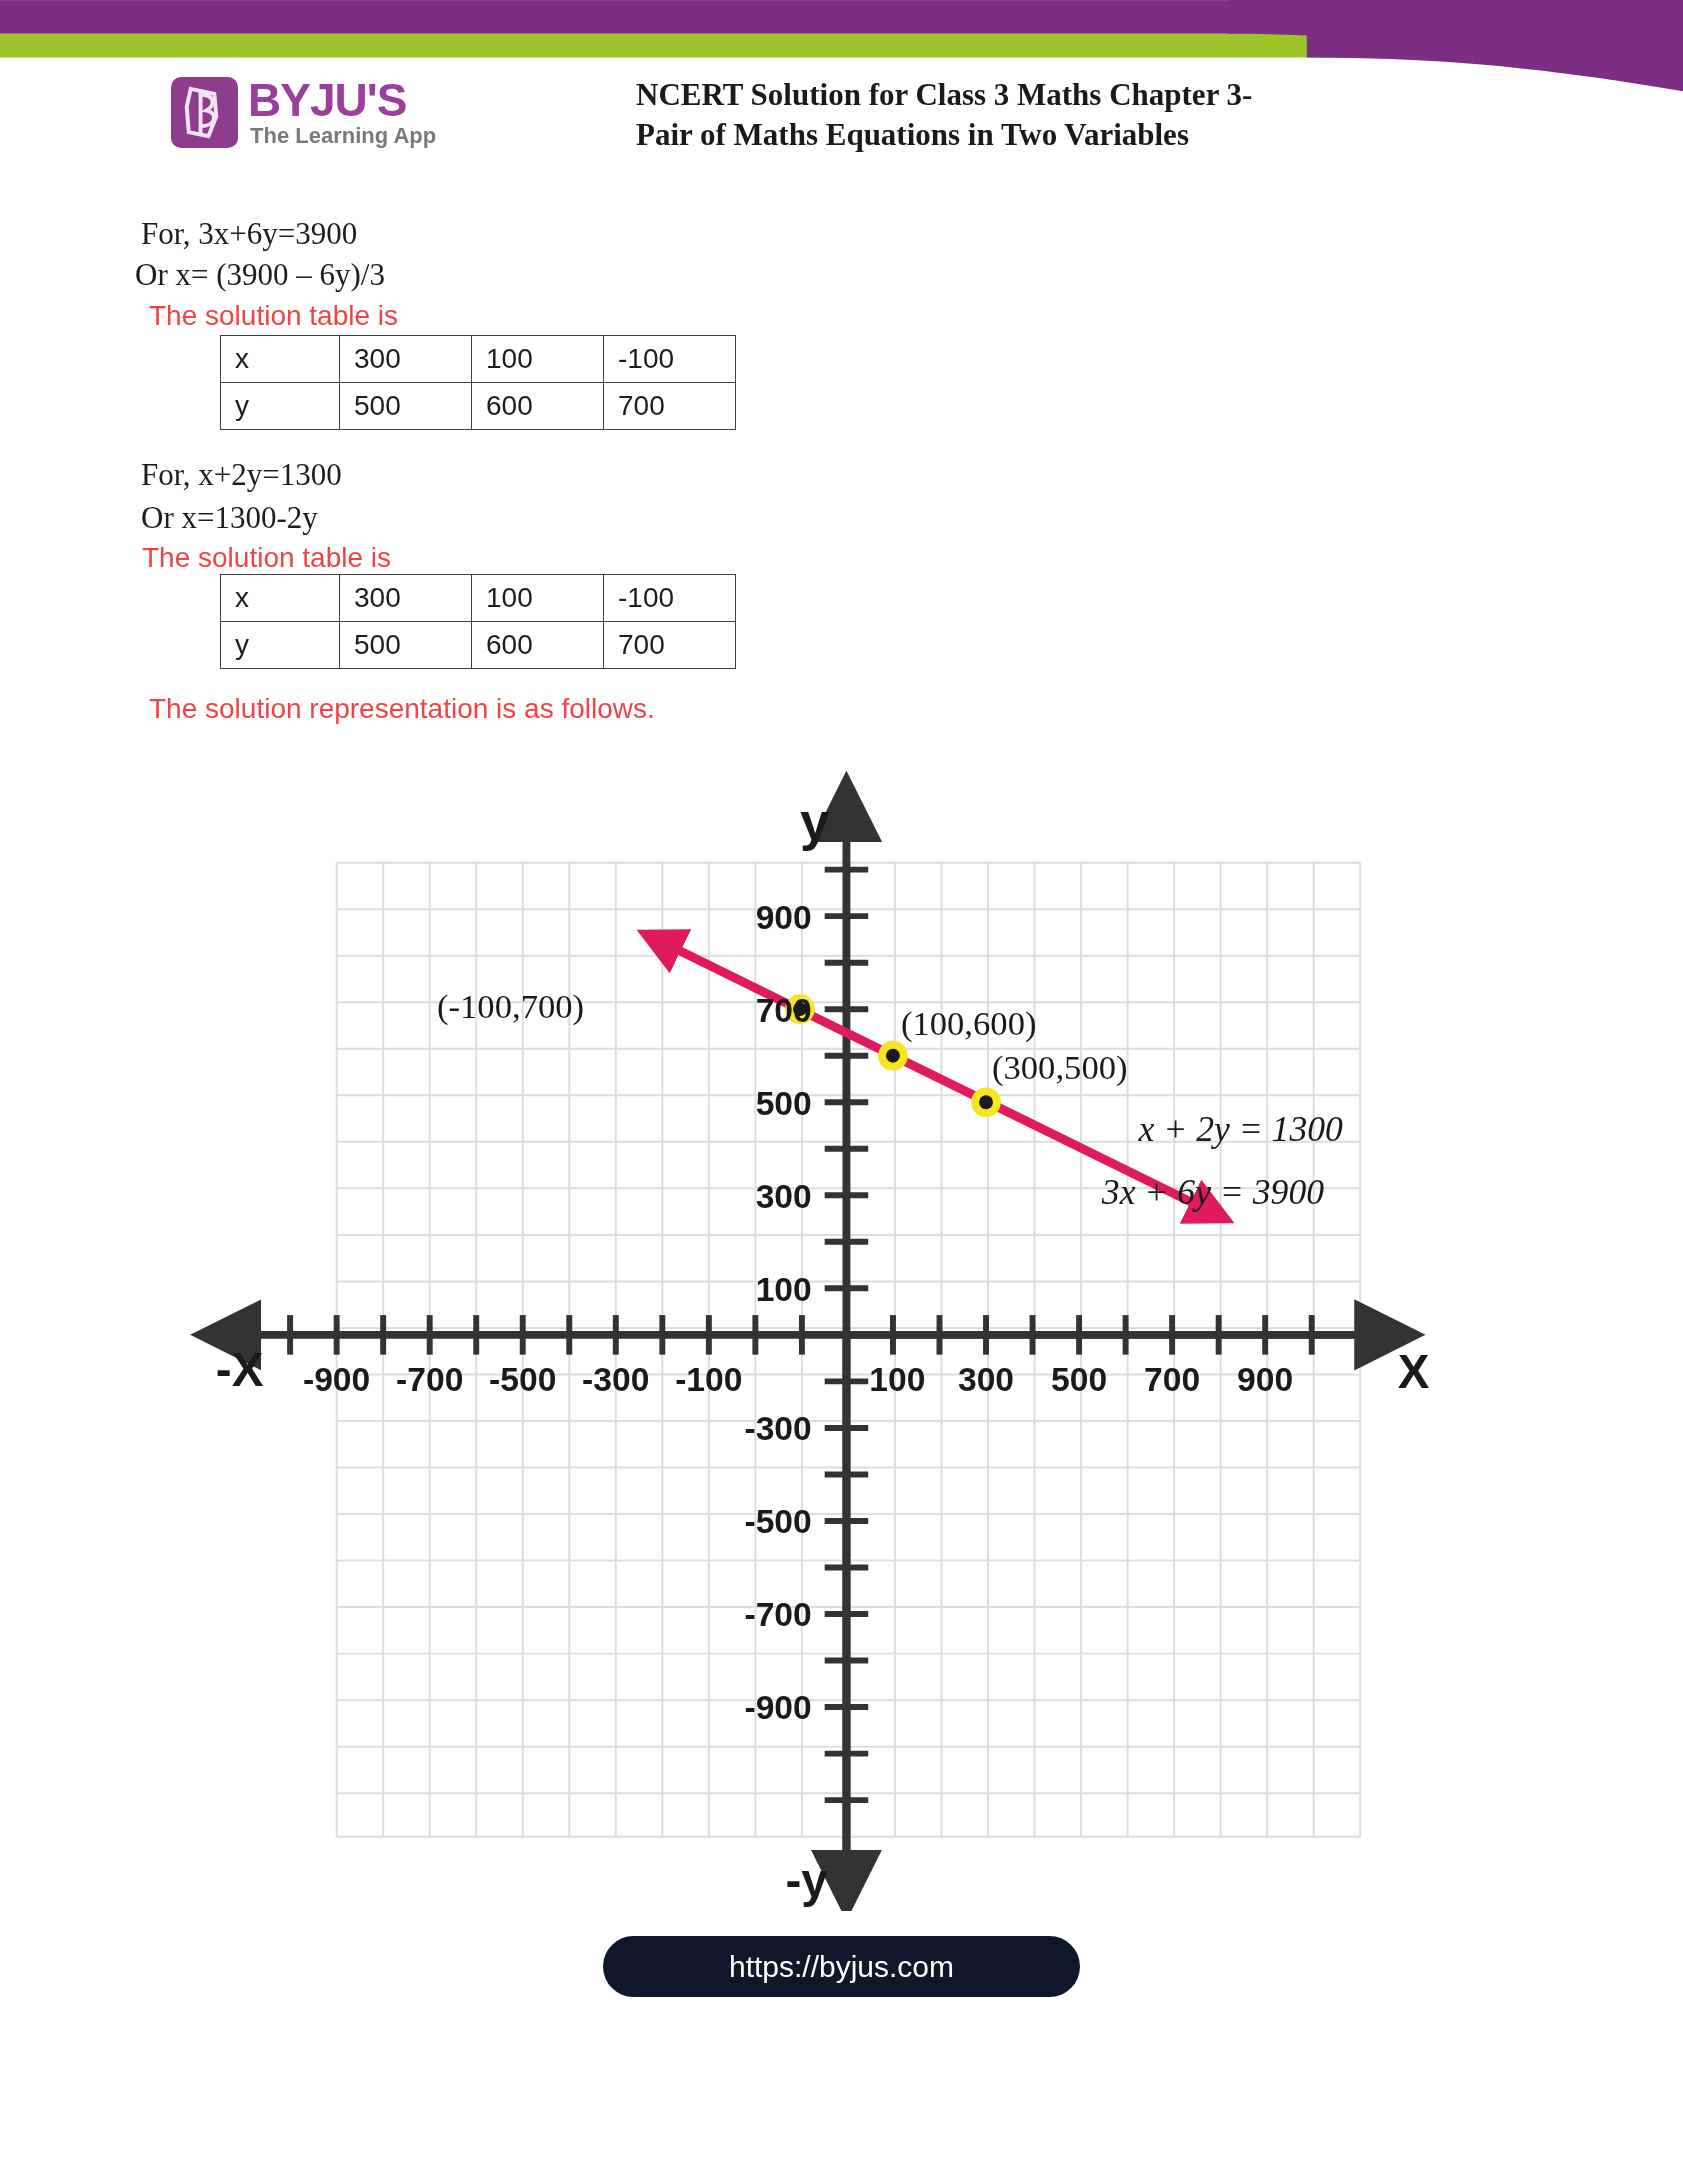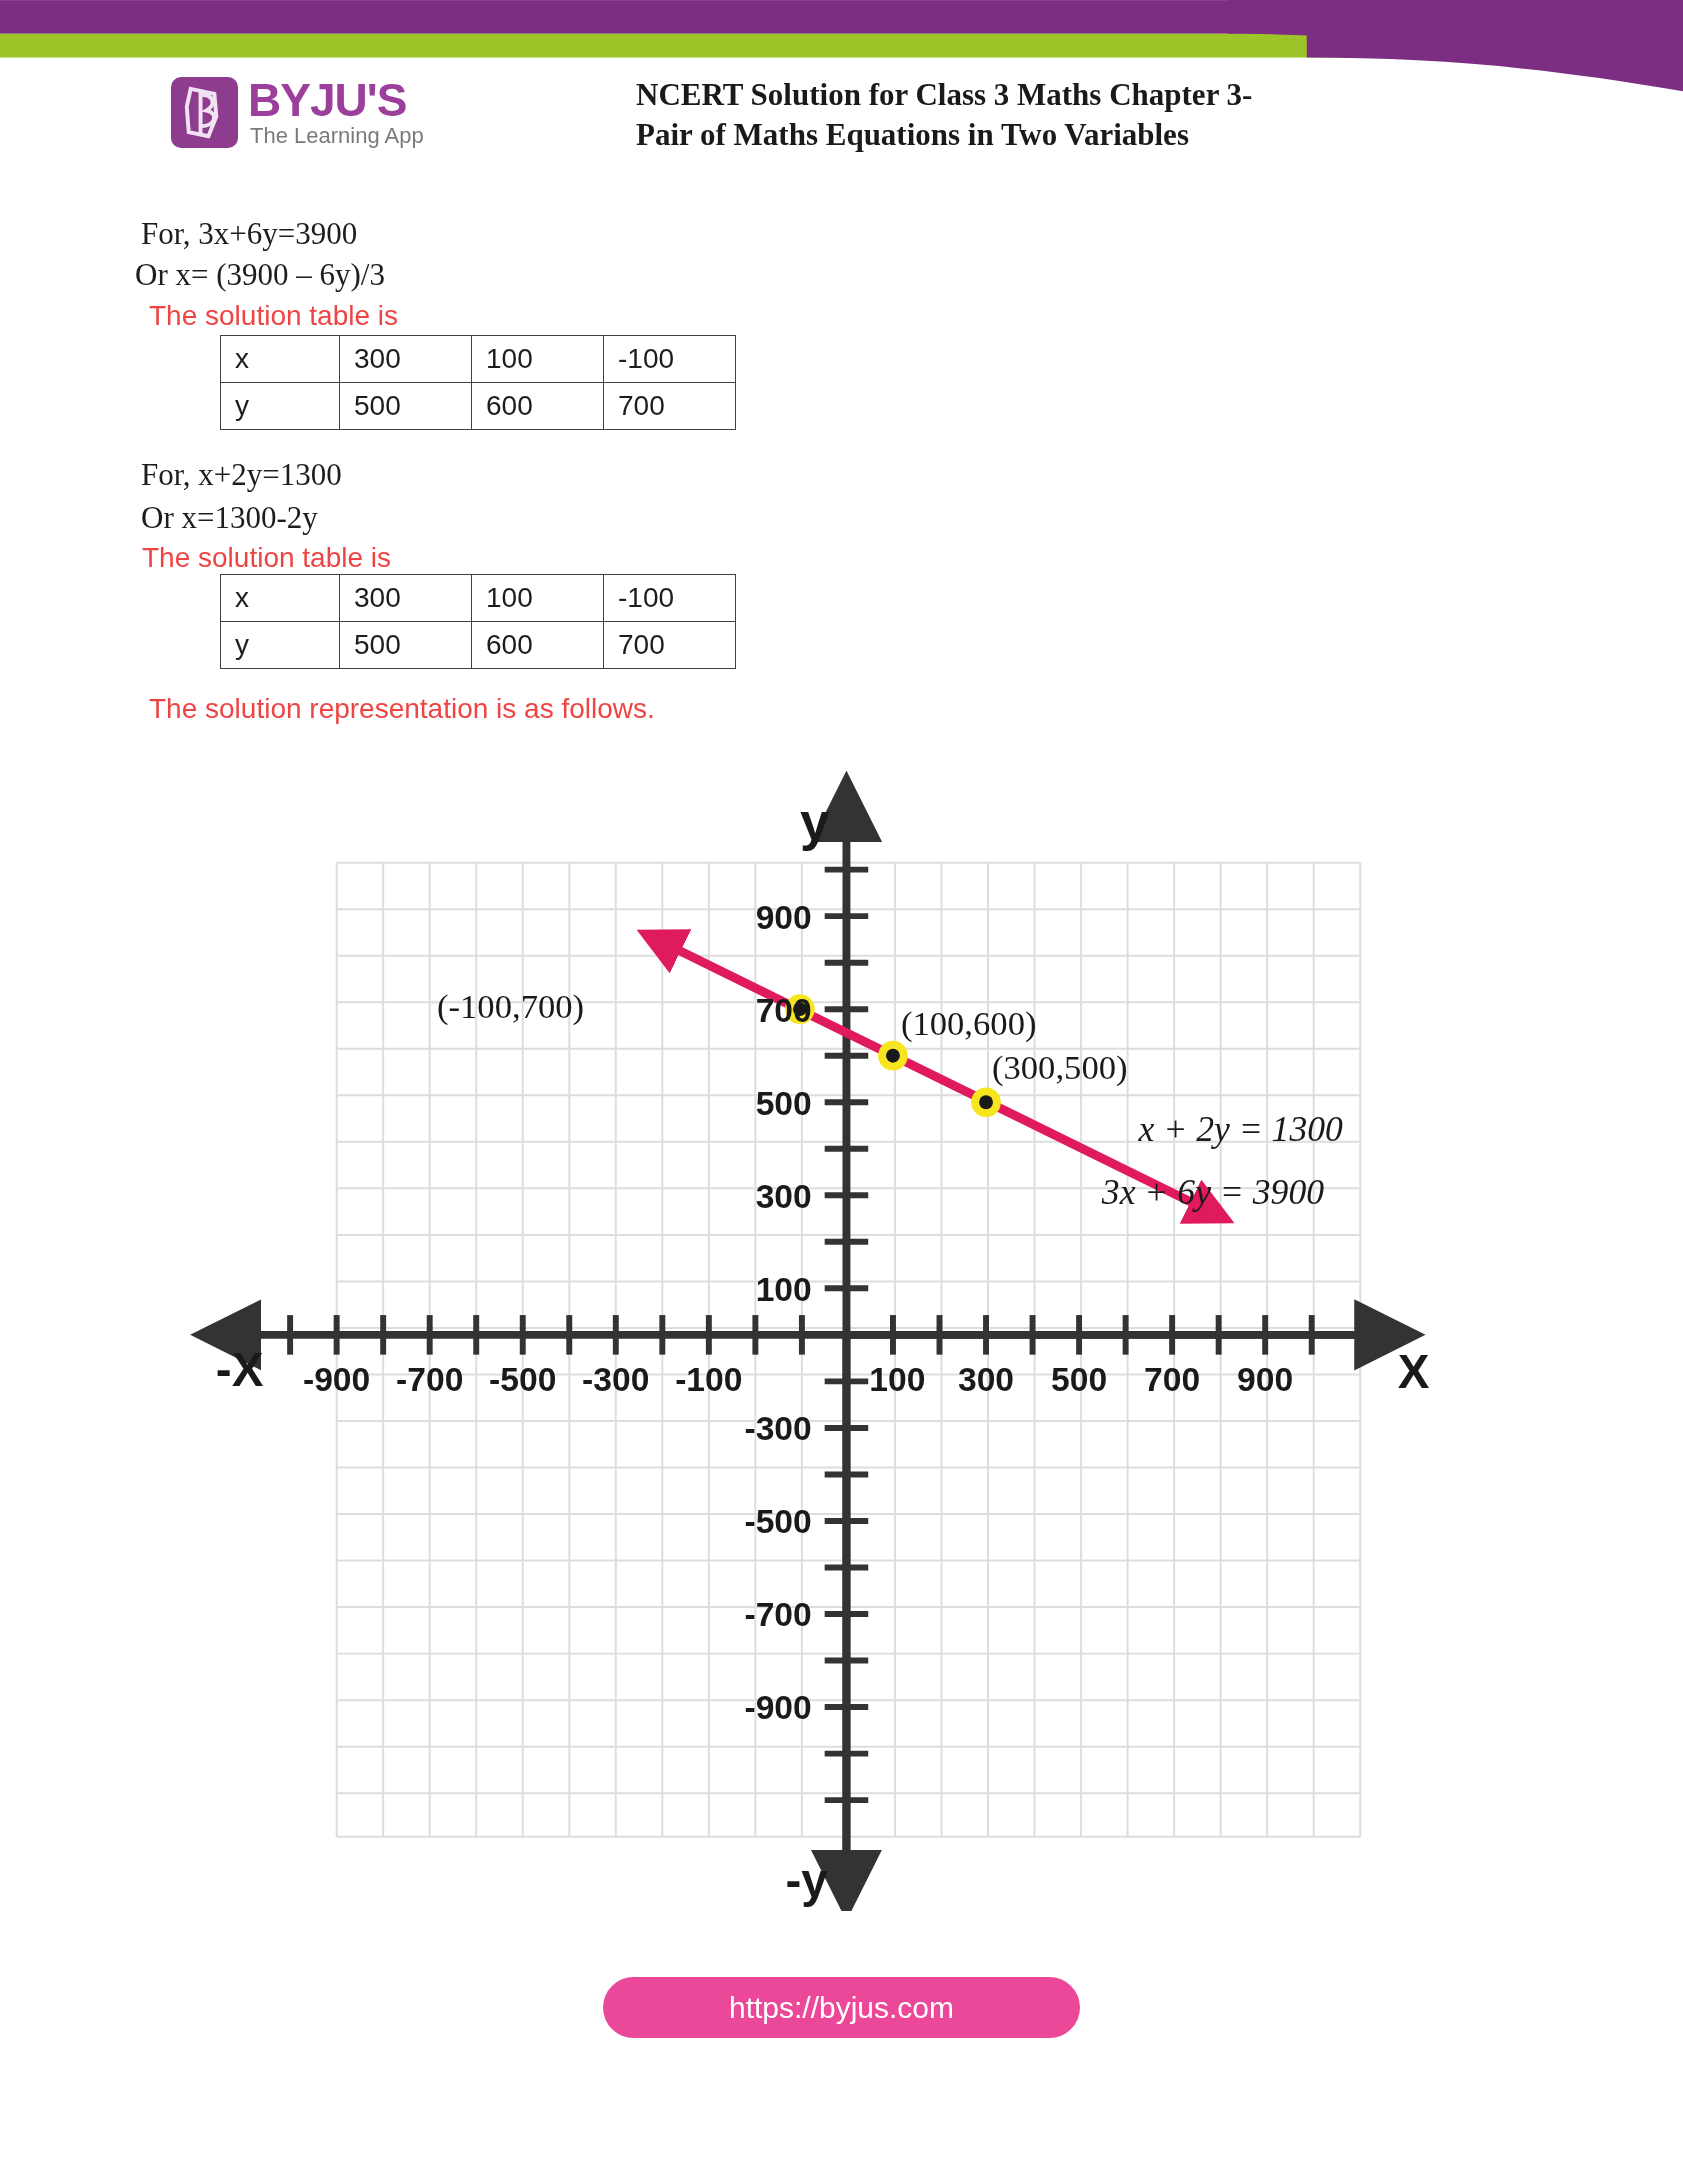--- a/index.html
+++ b/index.html
@@ -23,21 +23,21 @@
     background: #8e3d8e; border-radius: 10px;
   }
   #logo-mark svg { position: absolute; left: 0; top: 0; }
   #logo-word {
     position: absolute; left: 77px; top: -2px;
     font-size: 46px; font-weight: bold; letter-spacing: -1px;
     color: #9b3f9b; font-family: "Liberation Sans", sans-serif;
   }
   #logo-tag {
     position: absolute; left: 79px; top: 48px;
-    font-size: 22px; color: #7a7a7a; font-weight: normal;
+    font-size: 22px; color: #7a7a7a; font-weight: bold;
     letter-spacing: 0px; font-family: "Liberation Sans", sans-serif;
   }
 
   #doc-title {
     position: absolute; left: 612px; top: 4px; width: 792px;
     font-family: "Liberation Serif", serif;
     font-weight: bold; font-size: 31px; line-height: 1.28;
     color: #1a1a1a;
   }
 
@@ -69,23 +69,23 @@
   }
   .sol-table td.c0 { width: 119px; }
   .sol-table td.c1, .sol-table td.c2, .sol-table td.c3 { width: 132px; }
 
   
   #graph { position: absolute; left: 0px; top: 733px; width: 1683px; height: 1178px; }
   #graph svg { display: block; }
 
   
   #footer-pill {
-    position: absolute; left: 603px; top: 1977px;
+    position: absolute; left: 603px; top: 1936px;
     width: 477px; height: 61px;
-    background: #ec4899; border-radius: 31px;
+    background: #0f172a; border-radius: 31px;
   }
   #footer-pill span {
     display: block; width: 100%; text-align: center;
     line-height: 61px; color: #ffffff;
     font-size: 30px; font-family: "Liberation Sans", sans-serif;
   }
 </style>
 </head>
 <body>
 

